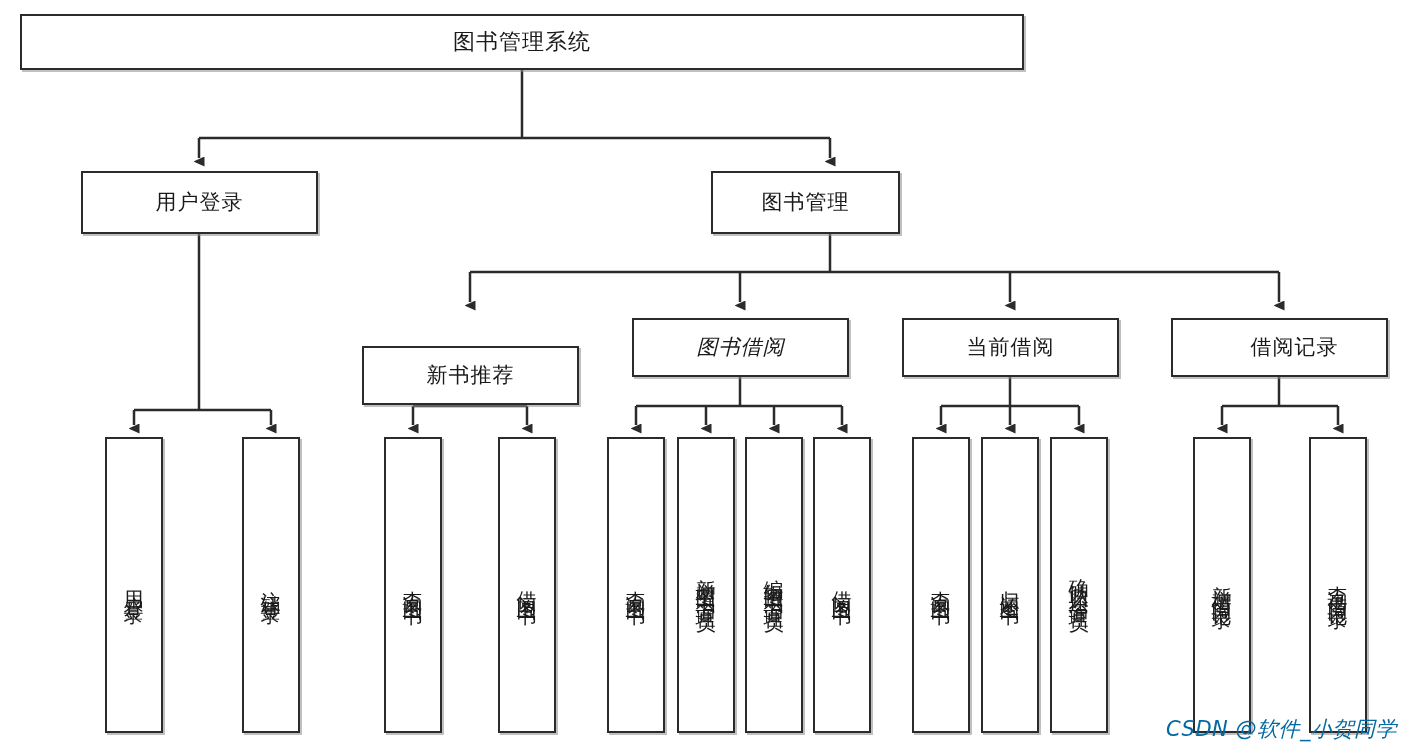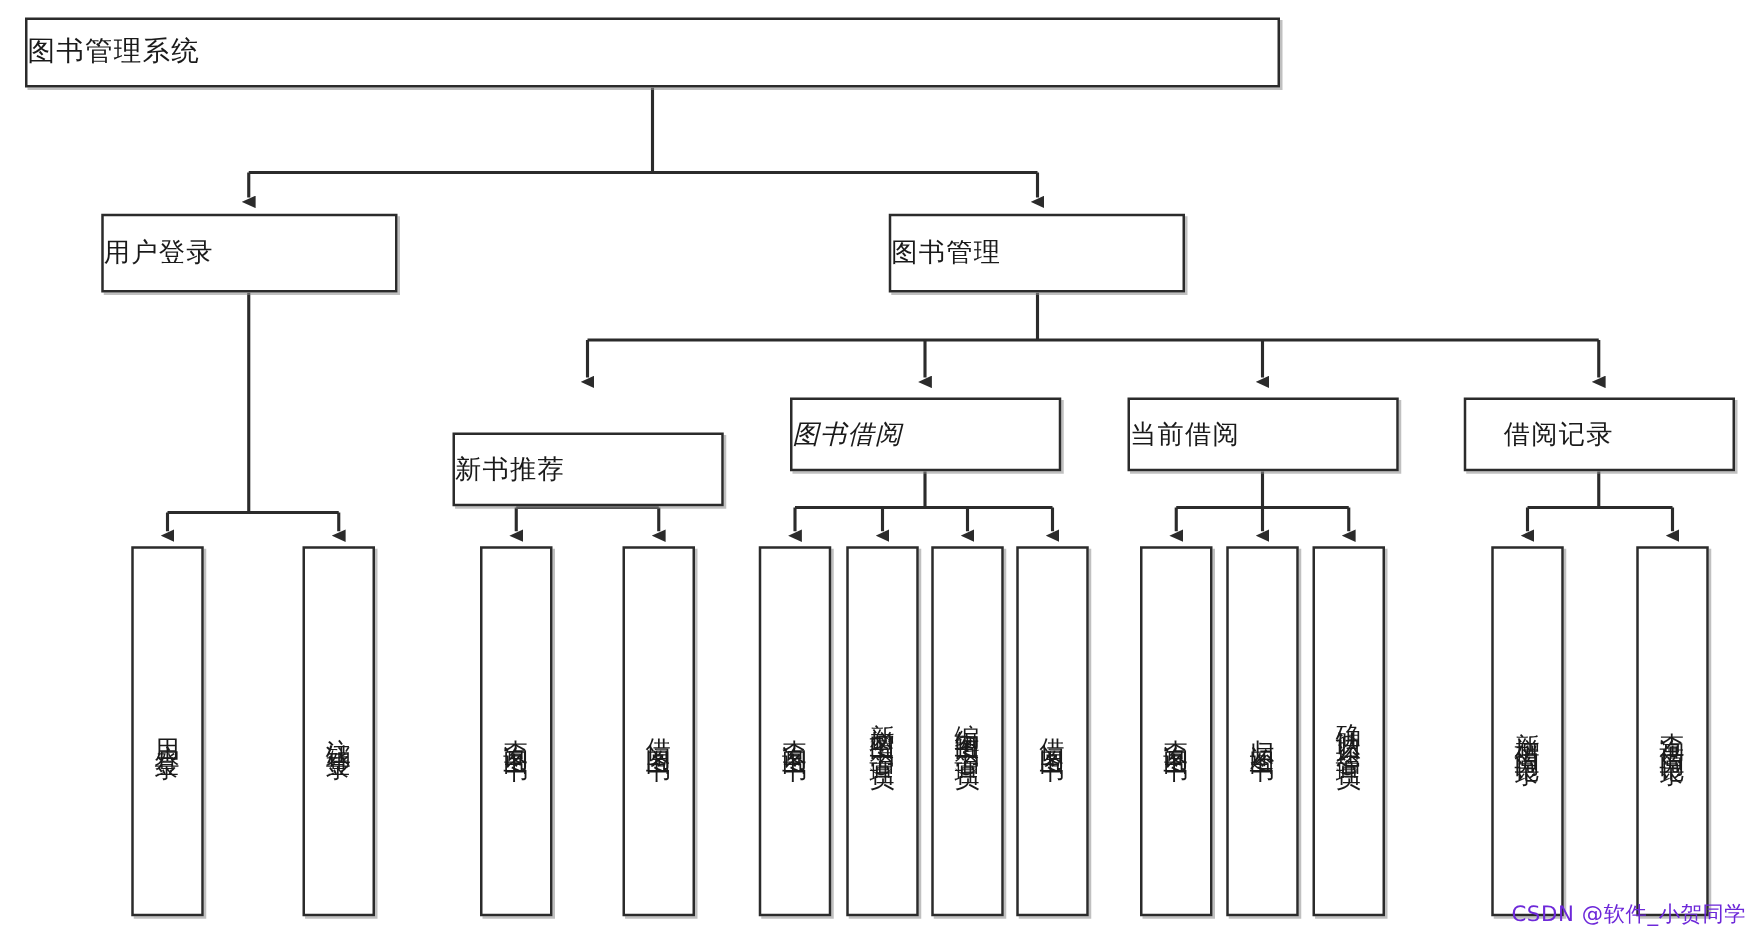--- a/index.html
+++ b/index.html
@@ -27,20 +27,21 @@
     pointer-events: none;
   }
   .node {
     position: absolute;
     box-sizing: border-box;
     background: #ffffff;
     border: 2px solid #2b2b2b;
     box-shadow: 2px 2px 0 rgba(140,140,140,0.55);
     display: flex;
     align-items: center;
+    justify-content: center;
     color: #1a1a1a;
   }
   .node.horiz {
     text-align: center;
     line-height: 1.15;
   }
   .node.horiz .node-label {
     font-size: 21px;
     letter-spacing: 1px;
     white-space: nowrap;
@@ -60,25 +61,26 @@
     white-space: nowrap;
     display: block;
   }
   .node.root .node-label {
     font-size: 22px;
   }
   .watermark {
     position: absolute;
     right: 8px;
     bottom: 4px;
-    font-size: 17px;
-    color: #6d28d9;
+    font-size: 21px;
+    color: #0369a1;
     letter-spacing: 0.5px;
     white-space: nowrap;
     user-select: none;
+    font-style: italic;
   }
 </style>
 </head>
 <body>
 
 <div id="diagram-root">
 
   <svg class="edge-layer" viewBox="0 0 1405 747">
     <defs>
       <marker id="arrow" markerWidth="10" markerHeight="11" refX="1.5" refY="5.5" orient="auto" markerUnits="userSpaceOnUse">
@@ -129,21 +131,21 @@
     </g>
   </svg>
 
   <div class="node horiz root" style="left:20px; top:14px; width:1004px; height:56px;">
     <span class="node-label">图书管理系统</span>
   </div>
 
   <div class="node horiz" style="left:81px; top:171px; width:237px; height:63px;">
     <span class="node-label">用户登录</span>
   </div>
-  <div class="node horiz" style="left:711px; top:171px; width:237px; height:63px;">
+  <div class="node horiz" style="left:711px; top:171px; width:189px; height:63px;">
     <span class="node-label">图书管理</span>
   </div>
 
   <div class="node horiz" style="left:362px; top:318px; width:217px; height:59px;margin-top:28px;">
     <span class="node-label">新书推荐</span>
   </div>
   <div class="node horiz" style="left:632px; top:318px; width:217px; height:59px;font-style:italic;">
     <span class="node-label">图书借阅</span>
   </div>
   <div class="node horiz" style="left:902px; top:318px; width:217px; height:59px;">

